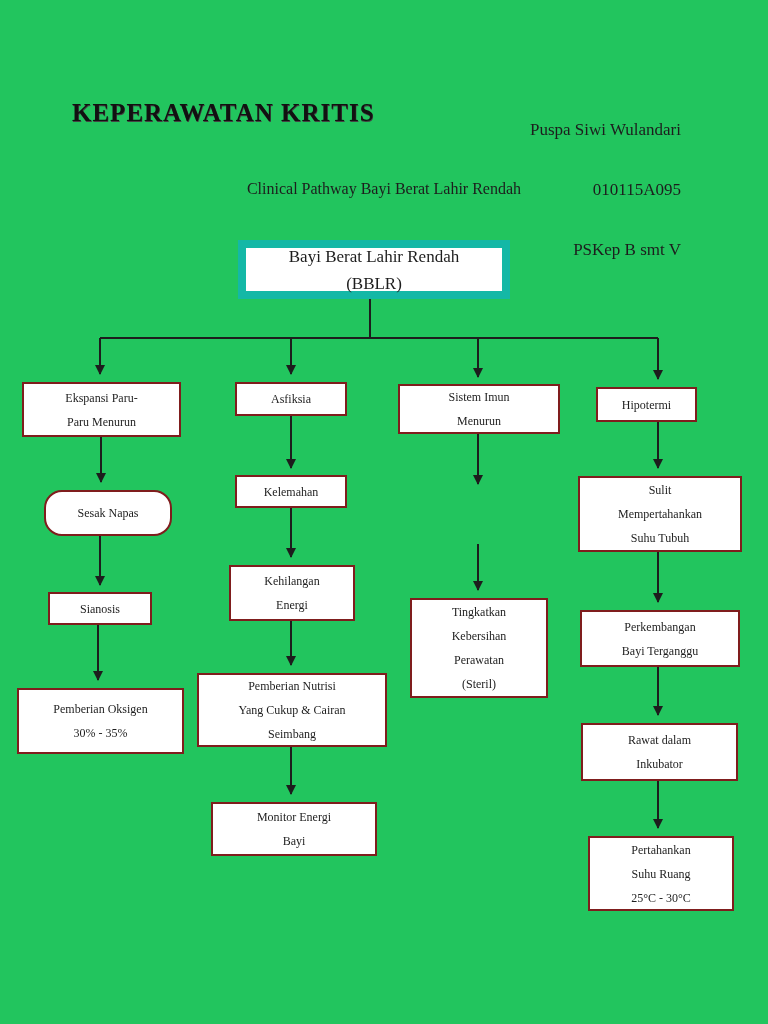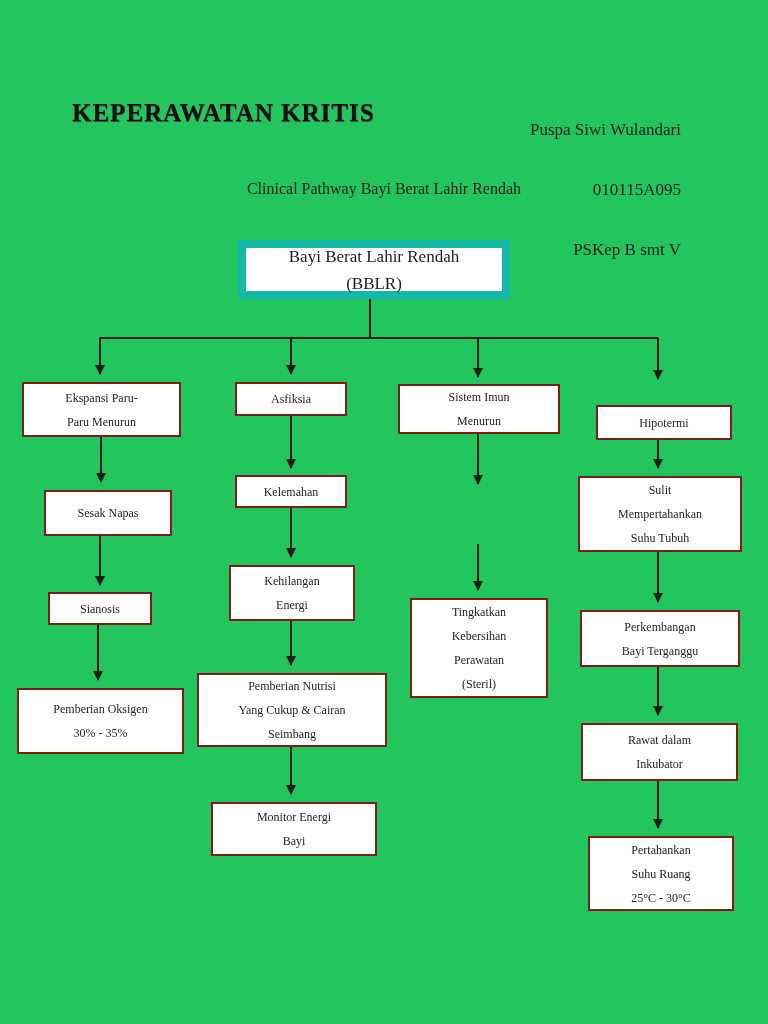--- a/index.html
+++ b/index.html
@@ -24,32 +24,32 @@
     position:absolute;box-sizing:border-box;background:#fff;
     border:2px solid #7f1d1d;
     display:flex;align-items:center;justify-content:center;
     text-align:center;font-size:12px;line-height:24px;
   }
   .node span{white-space:pre-line;display:block;width:100%;}
   .root-node{border:8px solid #14b8a6;font-size:17px;line-height:27px;}
   
   .n-root{left:238px;top:240px;width:272px;height:59px;}
   .n-a1{left:22px; top:382px;width:159px;height:55px;}
-  .n-a2{left:44px; top:490px;width:128px;height:46px;}
+  .n-a2{left:44px; top:490px;width:128px;height:46px;border-radius:18px;}
   .n-a3{left:48px; top:592px;width:104px;height:33px;}
   .n-a4{left:17px; top:688px;width:167px;height:66px;}
   .n-b1{left:235px;top:382px;width:112px;height:34px;}
   .n-b2{left:235px;top:475px;width:112px;height:33px;}
   .n-b3{left:229px;top:565px;width:126px;height:56px;}
   .n-b4{left:197px;top:673px;width:190px;height:74px;}
   .n-b5{left:211px;top:802px;width:166px;height:54px;}
   .n-c1{left:398px;top:384px;width:162px;height:50px;}
   .n-c2{left:402px;top:492px;width:151px;height:52px;}
   .n-c3{left:410px;top:598px;width:138px;height:100px;}
-  .n-d1{left:596px;top:405px;width:136px;height:35px;}
+  .n-d1{left:596px;top:387px;width:101px;height:35px;}
   .n-d2{left:578px;top:476px;width:164px;height:76px;}
   .n-d3{left:580px;top:610px;width:160px;height:57px;}
   .n-d4{left:581px;top:723px;width:157px;height:58px;}
   .n-d5{left:588px;top:836px;width:146px;height:75px;}
 </style>
 </head>
 <body>
 
 <div class="page">
 

